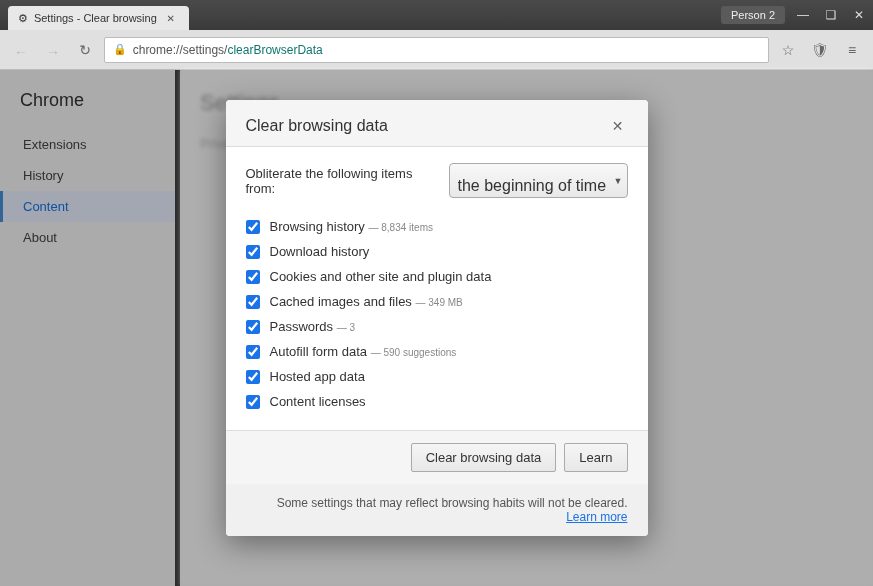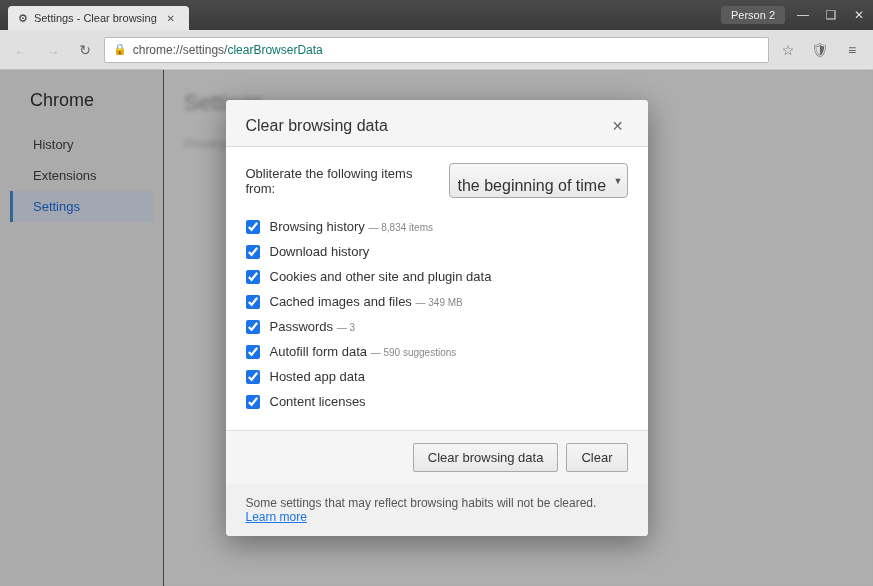--- a/index.html
+++ b/index.html
@@ -132,24 +132,24 @@
     
     .main {
       display: flex;
       height: calc(586px - 30px - 40px);
       background: #f5f5f5;
       position: relative;
     }
 
     
     .sidebar {
-      width: 164px;
-      background: #f5f5f5;
-      padding: 10px 10px;
-      border-right: 1px solid #404040;
+      width: 180px;
+      background: #f5f5f5;
+      padding: 10px 0;
+      border-right: 5px solid #404040;
     }
     .sidebar-title {
       font-size: 18px;
       font-weight: 300;
       color: #333;
       padding: 10px 20px;
       margin-bottom: 8px;
     }
     .sidebar-item {
       padding: 8px 20px;
@@ -297,21 +297,21 @@
       justify-content: flex-end;
       gap: 8px;
       border-top: 1px solid #ddd;
     }
 
     .dialog-note {
       background: #f0f0f0;
       padding: 12px 20px;
       font-size: 12px;
       color: #555;
-      text-align: left;
+      text-align: right;
     }
     .dialog-note a {
       color: #1a73e8;
       text-decoration: underline;
       cursor: pointer;
     }
 
     .btn {
       padding: 6px 14px;
       font-size: 13px;
@@ -359,23 +359,24 @@
   </div>
   <div class="star-btn">☆</div>
   <div class="shield-btn">🛡</div>
   <div class="menu-btn">≡</div>
 </div>
 
 <div class="main">
 
   <div class="sidebar">
     <div class="sidebar-title">Chrome</div>
+    <div class="sidebar-item">Extensions</div>
     <div class="sidebar-item">History</div>
-    <div class="sidebar-item">Extensions</div>
-    <div class="sidebar-item active">Settings</div>
+    <div class="sidebar-item active">Content</div>
+    <div class="sidebar-item">About</div>
   </div>
 
   <div class="content content-blurred">
     <div class="content-title">Settings</div>
     <p style="color:#888; margin-top:20px;">Privacy settings and other options...</p>
   </div>
 
   <div class="overlay">
     <div class="dialog">
 
@@ -446,21 +447,21 @@
           <input type="checkbox" checked="" id="cb-licenses" style="">
           <label for="cb-licenses" class="item-label">
             <span>Content licenses</span> <span class="item-meta"></span>
           </label>
         </div>
 
       </div>
 
       <div class="dialog-footer">
         <button class="btn btn-primary">Clear browsing data</button>
-        <button class="btn btn-cancel">Clear</button>
+        <button class="btn btn-cancel">Learn</button>
       </div>
 
       <div class="dialog-note">
         <span>Some settings that may reflect browsing habits will not be cleared.</span>
         <a>Learn more</a>
       </div>
 
     </div>
   </div>
 

